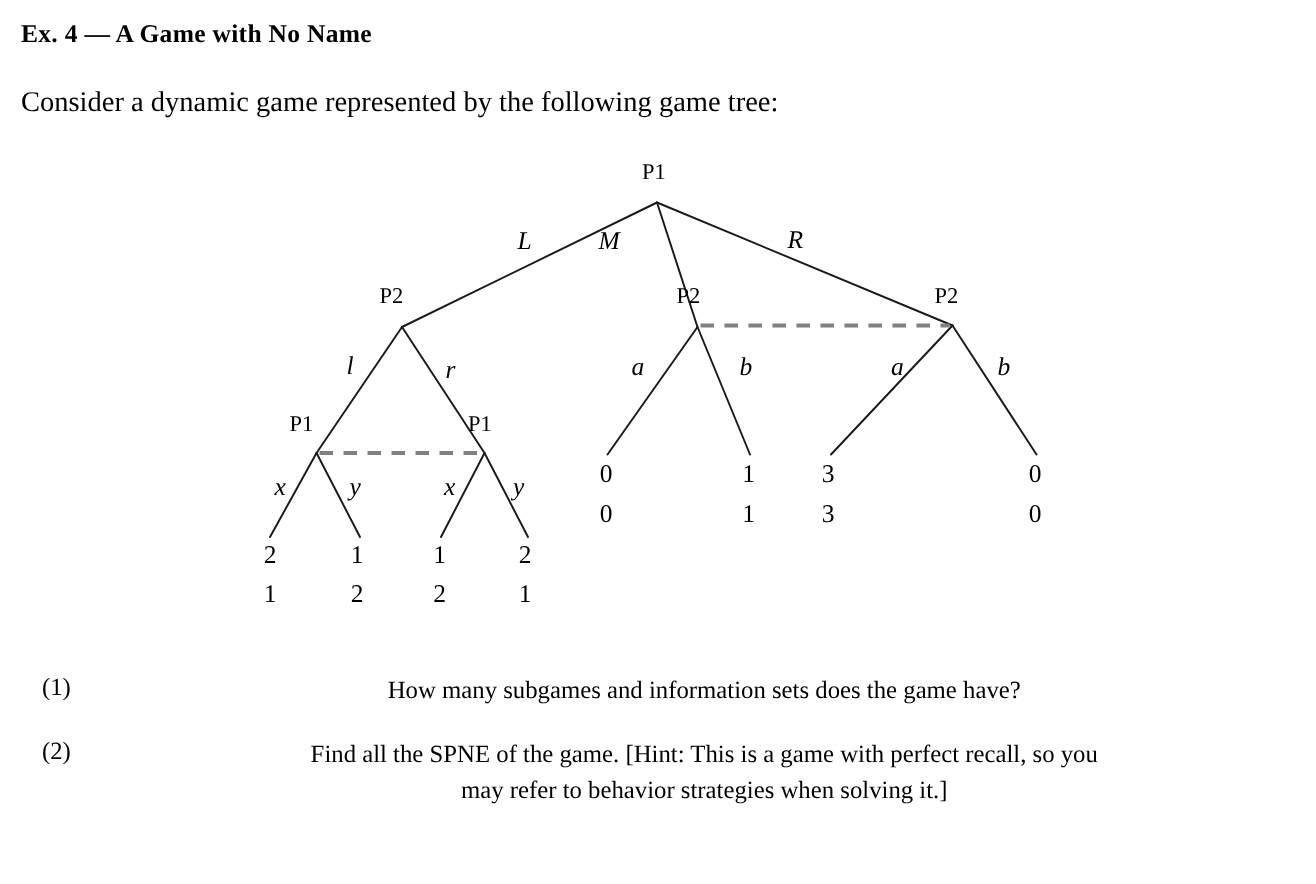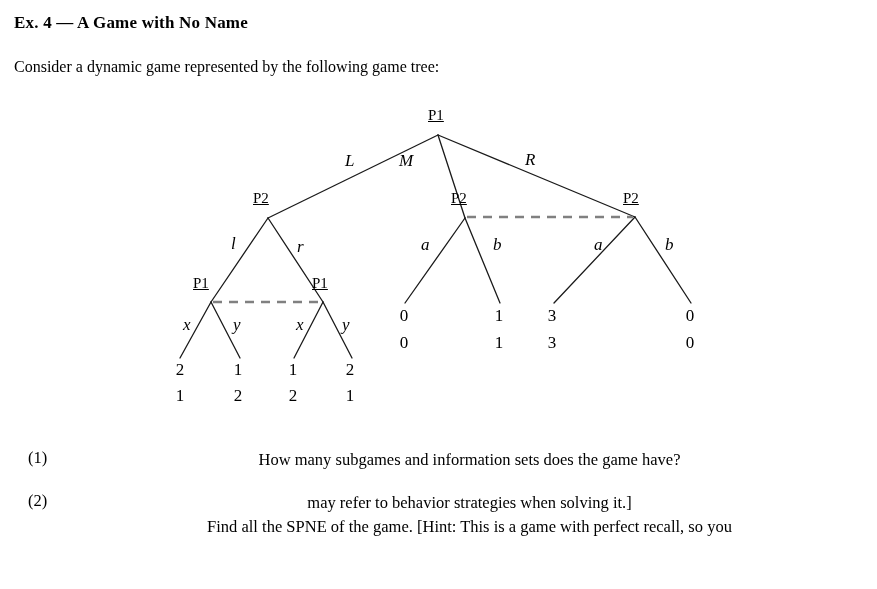--- a/index.html
+++ b/index.html
@@ -10,28 +10,28 @@
   }
   #page{position:relative;width:877px;height:443px;}
 
   .title{
     position:absolute;left:14px;top:13px;
     font-size:17px;font-weight:bold;letter-spacing:.2px;
     white-space:nowrap;
   }
   .intro{
     position:absolute;left:14px;top:58px;
-    font-size:16px;white-space:nowrap;
+    font-size:19px;white-space:nowrap;
   }
 
   #tree{position:absolute;left:0;top:95px;width:877px;height:330px;}
   #tree svg{position:absolute;left:0;top:0;}
 
   .lbl{position:absolute;font-size:16px;white-space:nowrap;}
-  .player{font-size:15px;text-decoration:underline;}
+  .player{font-size:15px;}
   .act{font-style:italic;font-size:17px;}
   .payoff{font-size:17px;text-align:center;width:24px;}
 
   .questions{position:absolute;left:0;top:448px;width:877px;}
   .q{position:relative;font-size:16.5px;margin-bottom:19px;padding-left:62px;}
   .q .num{position:absolute;left:28px;top:0;}
   .q .ln{display:block;line-height:1.45;white-space:nowrap;text-align:center;}
   .q .ln.indent{padding-left:0;}
 </style>
 </head>
@@ -117,18 +117,18 @@
     <div class="lbl payoff" style="left:678px;top:238px;">0</div>
   </div>
 
   <div class="questions">
     <div class="q">
       <span class="num">(1)</span>
       <span class="ln">How many subgames and information sets does the game have?</span>
     </div>
     <div class="q">
       <span class="num">(2)</span>
+      <span class="ln">Find all the SPNE of the game.  [Hint:  This is a game with perfect recall, so you</span>
       <span class="ln indent">may refer to behavior strategies when solving it.]</span>
-      <span class="ln">Find all the SPNE of the game.  [Hint:  This is a game with perfect recall, so you</span>
     </div>
   </div>
 
 </div>
 
 </body></html>

